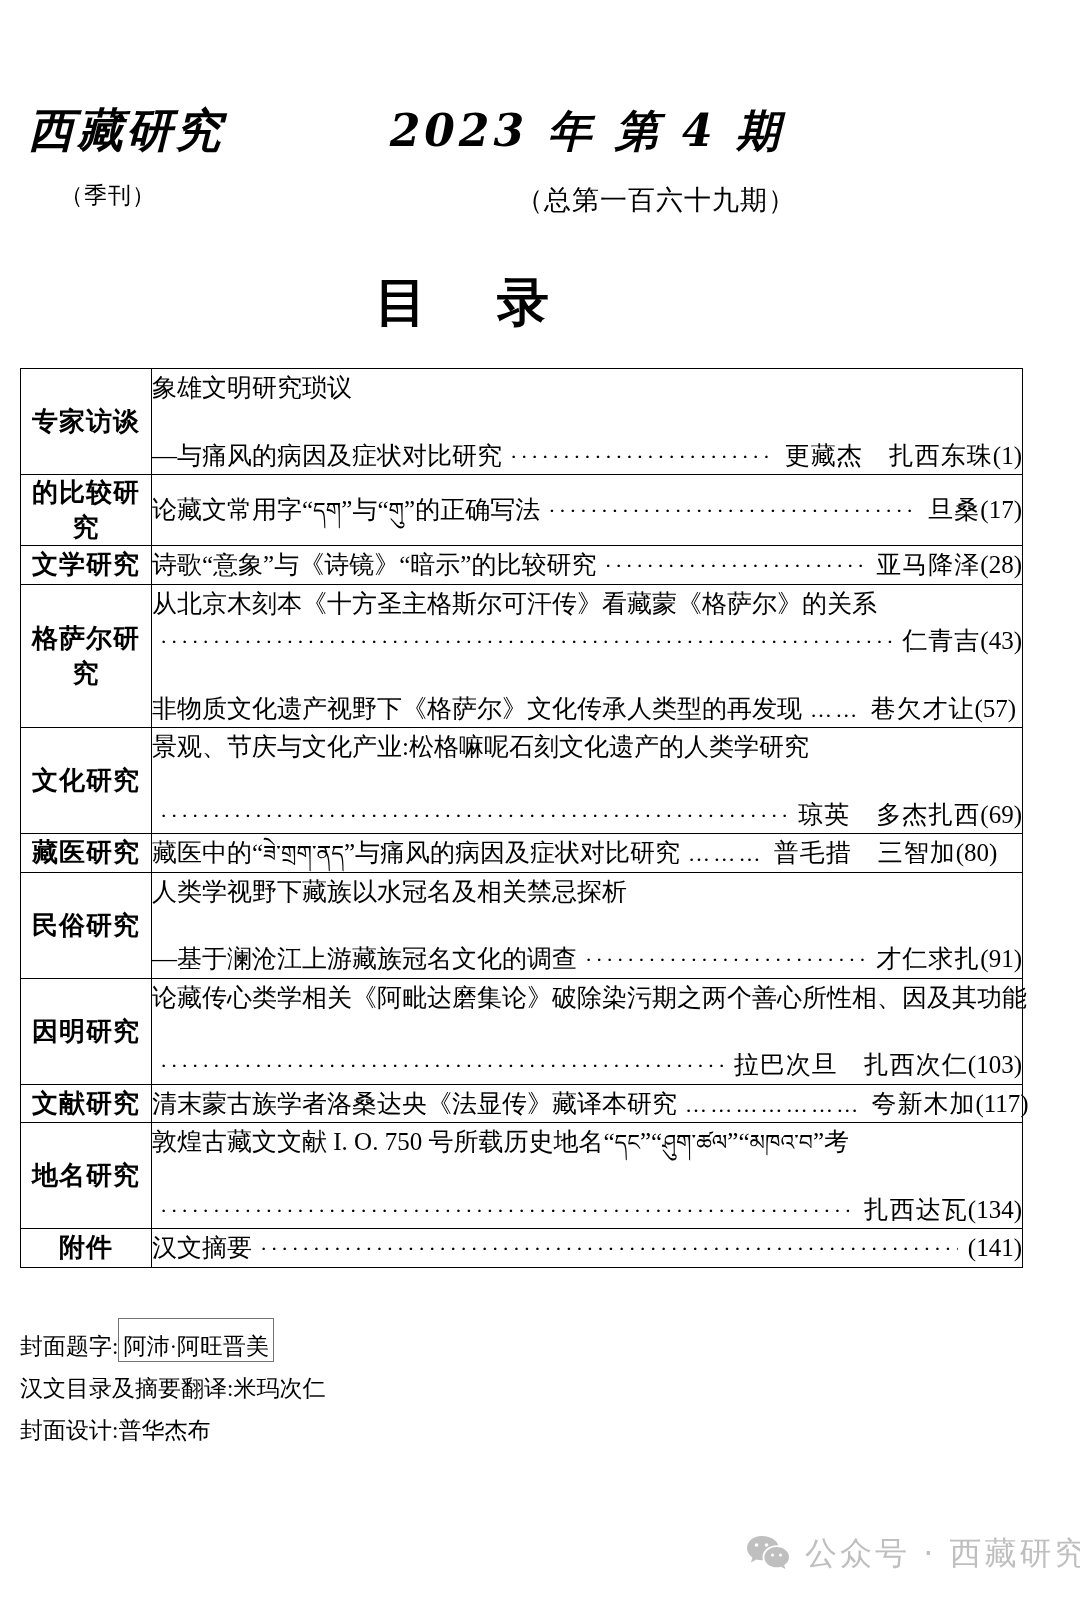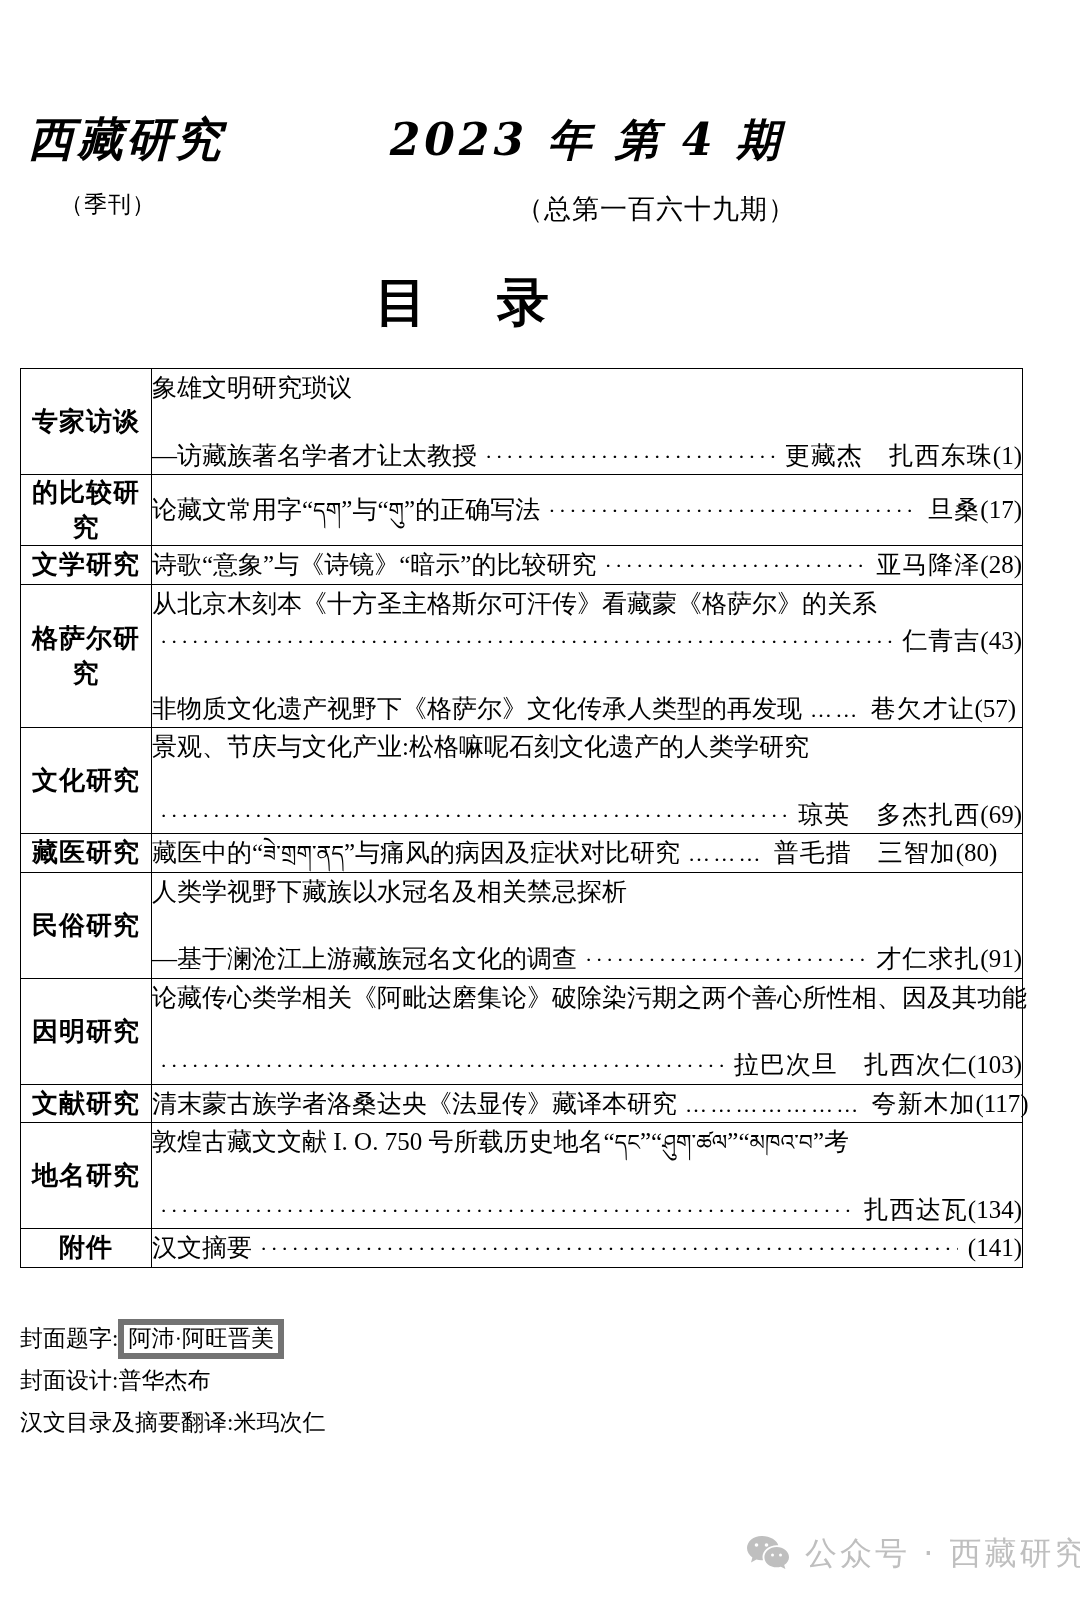--- a/index.html
+++ b/index.html
@@ -12,21 +12,21 @@
     height: 1615px;
     position: relative;
     font-family: "Liberation Serif", "DejaVu Serif", serif;
     color: #000000;
     overflow: hidden;
   }
 
   
   .masthead {
     position: absolute;
-    top: 109px;
+    top: 100px;
     left: 0;
     width: 884px;
     height: 160px;
   }
   .journal-title {
     position: absolute;
     left: 28px;
     top: 0px;
     font-size: 46px;
     font-weight: bold;
@@ -149,22 +149,22 @@
     position: absolute;
     left: 20px;
     top: 1318px;
     font-size: 23px;
     line-height: 1.82;
   }
   .notes div {
     white-space: nowrap;
   }
   .boxed {
-    border: 6px solid #737373;
-    padding: 0px 4px 1px 4px;
+    border: 1px solid #737373;
+    padding: 14px 4px 1px 4px;
     display: inline-block;
     line-height: 1.18;
   }
 
   
   .watermark {
     position: absolute;
     left: 745px;
     top: 1532px;
     display: flex;
@@ -200,21 +200,21 @@
 <table class="toc-table">
   <tbody id="toc-body">
       <tr>
         <td class="cat-cell">专家访谈</td>
         <td class="ent-cell">
           <div class="line full-title">
             <span class="txt"><span>象雄文明研究琐议</span></span>
           </div>
           <div class="spacer-line"></div>
           <div class="line">
-            <span class="txt"><span>—访藏族著名学者才让太教授</span></span>
+            <span class="txt"><span>—与痛风的病因及症状对比研究</span></span>
             <span class="leader">········································································································································································································</span>
             <span class="tail"><span class="authors">更藏杰　扎西东珠</span><span>(1)</span></span>
           </div>
         </td>
       </tr>
       <tr>
         <td class="cat-cell">的比较研究</td>
         <td class="ent-cell">
           <div class="line">
             <span class="txt"><span>论藏文常用字“</span><span class="tib">དག</span><span>”与“</span><span class="tib">གུ</span><span>”的正确写法</span></span>
@@ -338,22 +338,22 @@
           </div>
         </td>
       </tr>
     </tbody>
 </table>
 
 <div class="notes">
   <div>
     <span>封面题字:</span><span class="boxed">阿沛·阿旺晋美</span>
   </div>
+  <div>汉文目录及摘要翻译:米玛次仁</div>
   <div>封面设计:普华杰布</div>
-  <div>汉文目录及摘要翻译:米玛次仁</div>
 </div>
 
 <div class="watermark">
   <span class="wechat-icon">
     <svg viewBox="0 0 46 40" width="46" height="40" aria-hidden="true">
       <path d="M16.5 2C8.5 2 2 7.4 2 14.1c0 3.8 2.1 7.2 5.4 9.4L6 28.4l5.4-2.8c1.6.5 3.3.7 5.1.7.5 0 1 0 1.5-.1-.3-1-.5-2-.5-3.1 0-6.6 6.4-11.9 14.3-11.9.5 0 1 0 1.5.1C32 6.2 25 2 16.5 2z" fill="#bfbfbf"></path>
       <circle cx="11.5" cy="11" r="1.8" fill="#ffffff"></circle>
       <circle cx="21.5" cy="11" r="1.8" fill="#ffffff"></circle>
       <path d="M44 23.2c0-5.6-5.5-10.1-12.3-10.1S19.4 17.6 19.4 23.2s5.5 10.1 12.3 10.1c1.4 0 2.8-.2 4.1-.6l4.6 2.4-1.2-4.1c2.9-1.9 4.8-4.7 4.8-7.8z" fill="#bfbfbf"></path>
       <circle cx="27.5" cy="21" r="1.5" fill="#ffffff"></circle>

